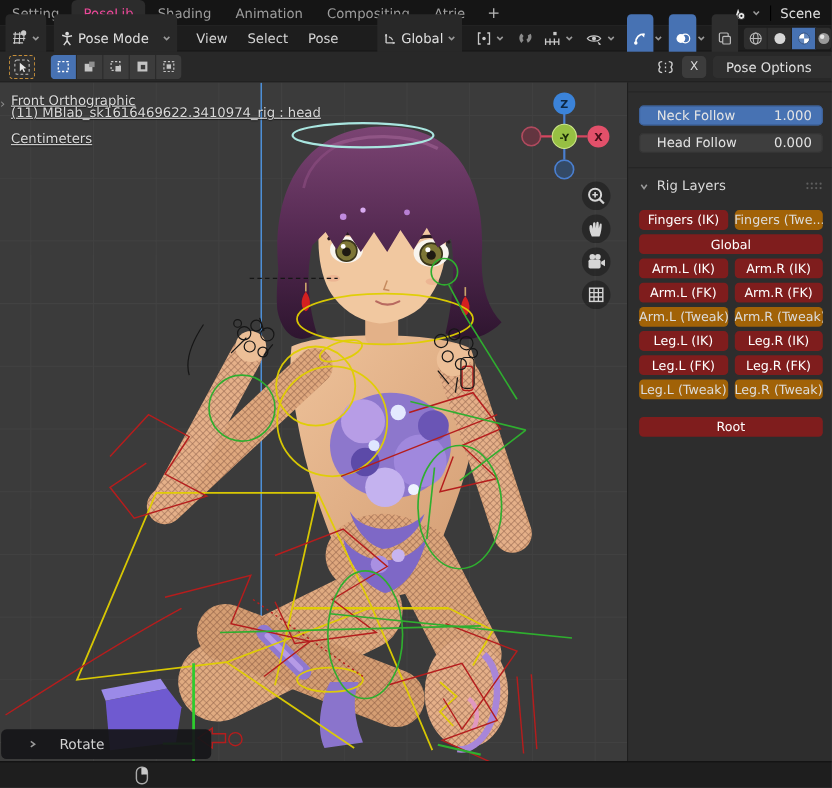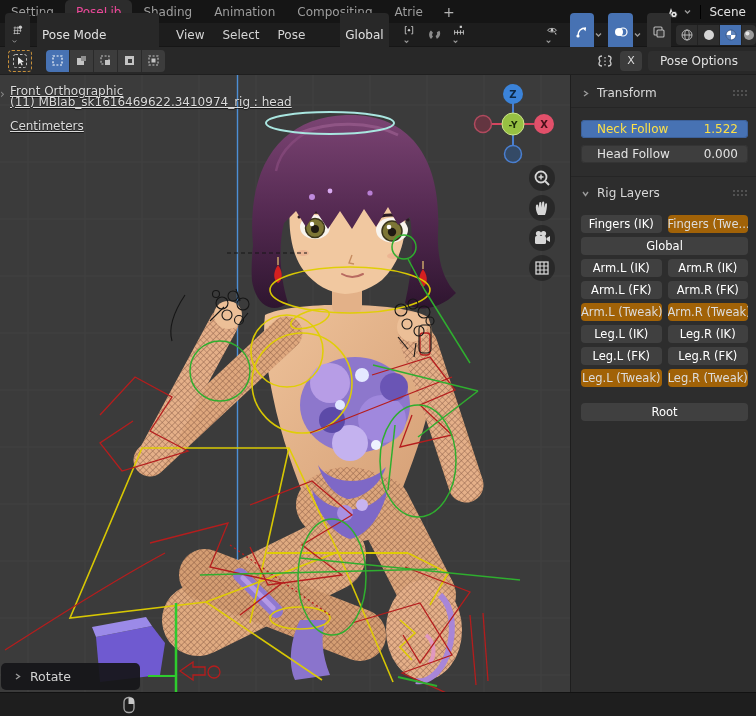--- a/index.html
+++ b/index.html
@@ -12,21 +12,21 @@
   #topbar{left:0;top:0;width:756px;height:23px;background:#151515;display:flex;align-items:stretch;}
   #tabs{display:flex;align-items:stretch;}
   .tab{padding:0 11px;display:flex;align-items:center;color:#9e9e9e;white-space:nowrap;}
   .tab.active{background:#2c2c2c;color:#ec4899;border-radius:5px 5px 0 0;}
   .newtab{padding:0 9px;display:flex;align-items:center;color:#b5b5b5;font-size:14px;}
   #scene-box{margin-left:auto;display:flex;align-items:center;gap:4px;padding:0 10px 0 6px;}
   #scene-box .divider{width:1px;height:14px;background:#000;margin:0 4px;}
 
   
   #vheader{left:0;top:23px;width:756px;height:24px;background:#1d1d1d;display:flex;align-items:center;border-bottom:1px solid #161616;box-sizing:border-box;}
-  .hbtn{height:20px;display:flex;gap:3px;padding:12px 5px;border-radius:4px;background:#282828;flex-direction:column;}
+  .hbtn{height:20px;display:flex;align-items:center;gap:3px;padding:12px 5px;border-radius:4px;background:#282828;}
   .menu{padding:0 9px;color:#d4d4d4;}
   .chev{width:9px;height:9px;}
   .chev polyline{fill:none;stroke:#9a9a9a;stroke-width:1.4;}
   .bluebtn{background:#4772b3;}
   .seg{display:flex;border-radius:4px;overflow:hidden;}
   .seg .cell{width:21px;height:20px;background:#2e2e2e;display:flex;align-items:center;justify-content:center;border-right:1px solid #222;}
   .seg .cell:last-child{border-right:none;}
   .seg .cell.on{background:#4772b3;}
 
   
@@ -42,34 +42,34 @@
 
   
   #viewport{left:0;top:75px;width:570px;height:617px;background:#3b3b3b;overflow:hidden;}
   .ovl-text{position:absolute;left:10px;color:#dadada;text-shadow:0 1px 1px rgba(0,0,0,.6);font-size:12px;white-space:nowrap;text-decoration:underline;}
   #toolbar-expand{position:absolute;left:0px;top:12px;color:#8d8d8d;font-size:12px;}
 
   
   .navbtn{position:absolute;left:529px;width:26px;height:26px;border-radius:13px;background:rgba(25,25,25,.55);display:flex;align-items:center;justify-content:center;}
 
   
-  #op-panel{position:absolute;left:1px;top:588px;width:139px;height:27px;background:rgba(22,22,25,.93);border-radius:5px;display:flex;align-items:center;gap:8px;padding-left:12px;box-sizing:border-box;}
+  #op-panel{position:absolute;left:1px;top:588px;width:191px;height:27px;background:rgba(22,22,25,.93);border-radius:5px;display:flex;align-items:center;gap:20px;padding-left:24px;box-sizing:border-box;}
   #op-panel .lbl{color:#d2d2d2;font-size:12.5px;}
 
   
   #npanel{left:570px;top:75px;width:186px;height:617px;background:#2d2d2d;border-left:1px solid #1e1e1e;box-sizing:border-box;}
   .phead{height:24px;display:flex;align-items:center;gap:7px;padding:0 8px 0 10px;color:#d9d9d9;}
   .phead .grip{margin-left:auto;}
   .hline{height:1px;background:#252525;margin:2px 0 4px 0;}
   .slider{height:18px;border-radius:4px;margin:0 8px 7px 10px;display:flex;align-items:center;justify-content:space-between;padding:0 10px 0 16px;font-size:12px;}
-  .slider.filled{background:#4772b3;color:#fde047;box-shadow:inset 0 0 0 1px #3c6099;}
+  .slider.filled{background:#4772b3;color:#e5e5e5;box-shadow:inset 0 0 0 1px #3c6099;}
   .slider.empty{background:#3e3e3e;color:#e3e3e3;box-shadow:inset 0 0 0 1px #343434;}
   #rig-grid{display:grid;grid-template-columns:1fr 1fr;gap:4px 6px;padding:2px 8px 0 10px;}
   .rbtn{height:18px;line-height:18px;text-align:center;border-radius:4px;font-size:11.5px;white-space:nowrap;overflow:hidden;}
-  .rbtn.on{background:#404040;color:#fff;}
+  .rbtn.on{background:#7f1d1d;color:#fff;}
   .rbtn.off{background:#a16207;color:#dcdcdc;}
   .rbtn.full{grid-column:1 / -1;}
   #root-wrap{padding:16px 8px 0 10px;}
 
   
   #statusbar{left:0;top:692px;width:756px;height:24px;background:#1e1e1e;border-top:1px solid #121212;box-sizing:border-box;display:flex;align-items:center;}
 </style>
 </head>
 <body>
 
@@ -526,44 +526,26 @@
   <div id="op-panel">
     <svg class="chev" viewBox="0 0 9 9">
         <polyline points="3,2 6.5,4.5 3,7"></polyline>
       </svg>
     <span class="lbl">Rotate</span>
   </div>
 </div>
 
 <div id="npanel" class="abs">
   <div style="height:6px;"></div>
-  <div class="phead">
-    <svg class="chev" viewBox="0 0 9 9">
-        <polyline points="3,2 6.5,4.5 3,7"></polyline>
-      </svg>
-    <span>Transform</span>
-    <svg class="grip" width="16" height="8" viewBox="0 0 16 8">
-      <g fill="#5e5e5e">
-          <circle cx="2" cy="2" r="1"></circle>
-          <circle cx="6" cy="2" r="1"></circle>
-          <circle cx="10" cy="2" r="1"></circle>
-          <circle cx="14" cy="2" r="1"></circle>
-      <circle cx="2" cy="6" r="1"></circle>
-          <circle cx="6" cy="6" r="1"></circle>
-          <circle cx="10" cy="6" r="1"></circle>
-          <circle cx="14" cy="6" r="1"></circle>
-        </g>
-    </svg>
-  </div>
   <div class="hline"></div>
   <div style="height:8px;"></div>
   <div id="rmp-sliders">
       <div class="slider filled">
         <span>Neck Follow</span>
-        <span>1.522</span>
+        <span>1.000</span>
       </div>
       <div class="slider empty">
         <span>Head Follow</span>
         <span>0.000</span>
       </div>
     </div>
   <div style="height:4px;"></div>
   <div class="hline"></div>
   <div class="phead">
     <svg class="chev" viewBox="0 0 9 9">

